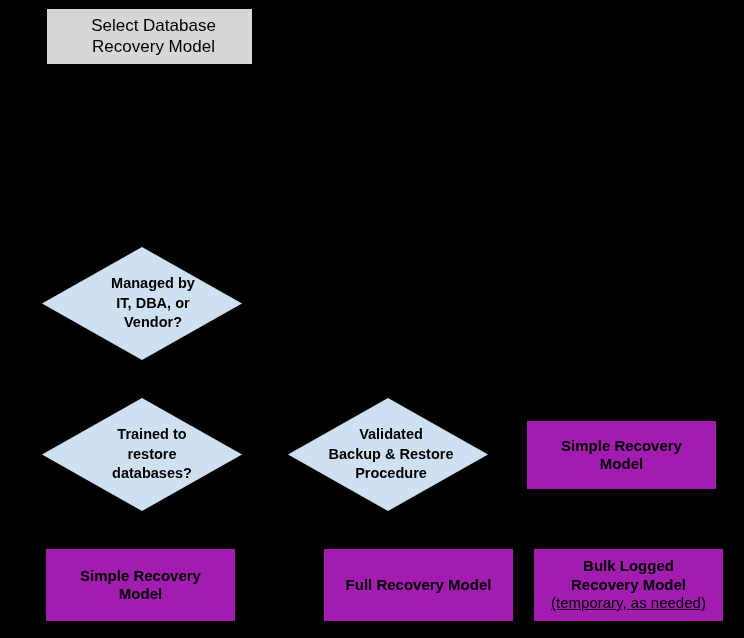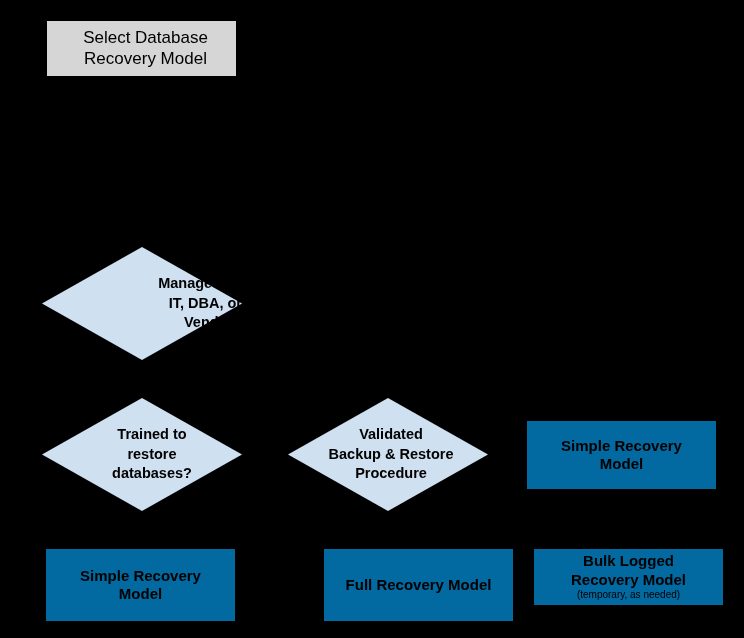--- a/index.html
+++ b/index.html
@@ -39,29 +39,30 @@
     display: block;
     width: 100%;
     white-space: pre-line;
   }
   .box-gray {
     background: #d6d6d6;
     font-size: 17px;
     font-weight: 400;
   }
   .box-blue {
-    background: #0369a1;
+    background: #a21caf;
     font-size: 15px;
     font-weight: bold;
   }
   .box-blue .sub {
     display: block;
-    font-size: 10px;
+    font-size: 15px;
     font-weight: 400;
     line-height: 1.25;
+    text-decoration: underline;
   }
   
   .diamond {
     background: transparent;
   }
   .diamond .shape {
     position: absolute;
     left: 0;
     top: 0;
     width: 100%;
@@ -78,29 +79,29 @@
     font-weight: bold;
     line-height: 1.35;
     white-space: pre-line;
   }
 </style>
 </head>
 <body>
 
 <div id="canvas">
 
-  <div class="node box box-gray" style="left:47px; top:21px; width:189px; height:55px;padding-left:8px;">
+  <div class="node box box-gray" style="left:47px; top:9px; width:205px; height:55px;padding-left:8px;">
     <span class="label">Select Database
 Recovery Model</span>
   </div>
 
 
   <div class="node diamond" style="left:42px; top:247px; width:200px; height:113px;">
     <span class="shape"></span>
-    <span class="label" style="padding-left:22px;text-align:right;">Managed by
+    <span class="label" style="padding-left:22px;">Managed by
 IT, DBA, or
 Vendor?</span>
   </div>
 
   <div class="node diamond" style="left:42px; top:398px; width:200px; height:113px;">
     <span class="shape"></span>
     <span class="label" style="padding-left:20px;">Trained to
 restore
 databases?</span>
   </div>
@@ -119,21 +120,21 @@
 
   <div class="node box box-blue" style="left:46px; top:549px; width:189px; height:72px;">
     <span class="label">Simple Recovery
 Model</span>
   </div>
 
   <div class="node box box-blue" style="left:290px; top:549px; width:189px; height:72px;margin-left:34px;">
     <span class="label">Full Recovery Model</span>
   </div>
 
-  <div class="node box box-blue" style="left:534px; top:549px; width:189px; height:56px;">
+  <div class="node box box-blue" style="left:534px; top:549px; width:189px; height:72px;">
     <span style="display:block; width:100%;">
       <span class="label">Bulk Logged
 Recovery Model</span>
       <span class="sub">(temporary, as needed)</span>
     </span>
   </div>
 
 </div>
 
 </body></html>

